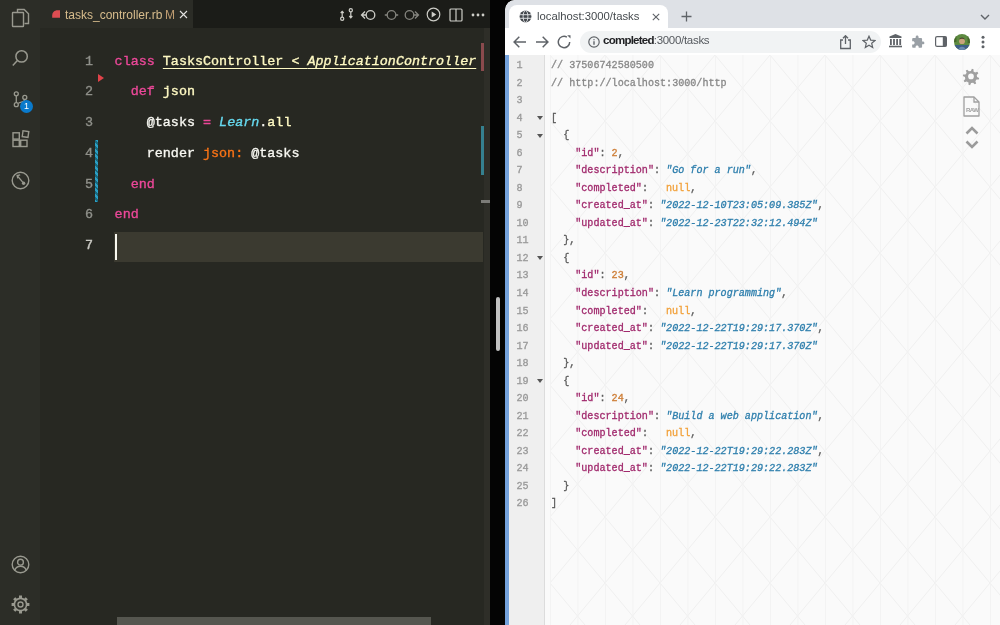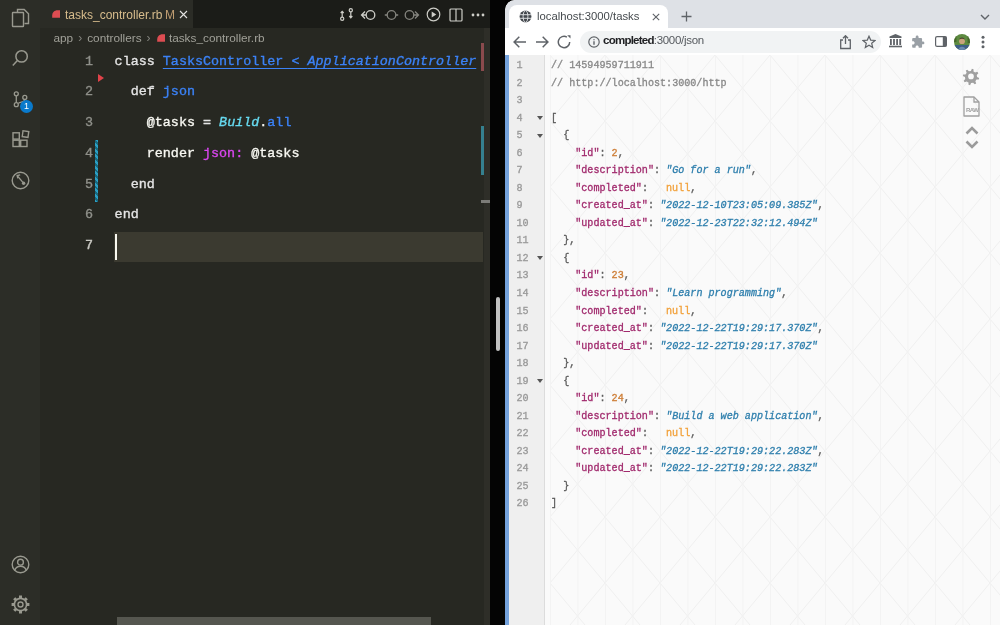--- a/index.html
+++ b/index.html
@@ -9,24 +9,24 @@
   
   #vscode { position:absolute; left:0; top:0; width:490px; height:625px; background:#272822; overflow:hidden; }
   #activitybar { position:absolute; left:0; top:0; width:40px; height:625px; background:#2c2d27; }
   .aicon { position:absolute; left:10px; }
   #tabstrip { position:absolute; left:40px; top:0; width:450px; height:28px; background:#1b1c18; }
   #tab { position:absolute; left:0; top:0; width:153px; height:28px; background:#2b2c26; }
   #tabtitle { position:absolute; left:25px; top:7.5px; font-size:12px; color:#d8bd8d; white-space:nowrap; }
   .code { font-family:"Liberation Mono", monospace; font-size:13.4px; line-height:30.77px; white-space:pre; -webkit-text-stroke:0.35px; }
   #linenos { position:absolute; left:0px; top:46.6px; width:93px; text-align:right; color:#8f908a; }
   #codebody { position:absolute; left:114.6px; top:46.6px; color:#f8f8f2; }
-  .mpink { color:#e5e5e5; }
-  .mgreen { color:#3b82f6; }
+  .mpink { color:#ec4899; }
+  .mgreen { color:#fef9c3; }
   .mblue { color:#66d9ef; font-style:italic; }
-  .mpurple { color:#d946ef; }
+  .mpurple { color:#f97316; }
   .uline { text-decoration:underline; text-decoration-thickness:1.2px; text-underline-offset:3px; }
   #curline { position:absolute; left:114px; top:231.5px; width:369px; height:30.8px; background:#3b3a30; }
   #cursor { position:absolute; left:115px; top:233.5px; width:1.7px; height:26px; background:#f8f8f0; }
   #gitbar { position:absolute; left:95px; top:139.5px; width:3.2px; height:62px;
       background:repeating-linear-gradient(45deg, #2a9fc4 0 2px, #19697f 2px 4px); }
   #redarrow { position:absolute; left:98px; top:74px; width:0; height:0;
       border-left:6.5px solid #e0434a; border-top:4.2px solid transparent; border-bottom:4.2px solid transparent; }
   #hscroll { position:absolute; left:117px; top:617px; width:314px; height:8px; background:#55564f; }
   .rmark { position:absolute; left:480.5px; width:3.4px; }
   #divider { position:absolute; left:490px; top:0; width:15px; height:625px; background:#040404; }
@@ -141,39 +141,34 @@
       <rect x="1" y="1" width="12" height="12" rx="1"></rect>
           <path d="M7 1 V13"></path>
     </svg>
     <svg style="position:absolute;left:431px;top:7.5px" width="14" height="14" viewBox="0 0 14 14" fill="#cdcdc7">
       <circle cx="2" cy="7" r="1.4"></circle>
           <circle cx="7" cy="7" r="1.4"></circle>
           <circle cx="12" cy="7" r="1.4"></circle>
     </svg>
     </g>
   </div>
-  <div id="breadcrumbs" style="position:absolute;left:40px;top:28px;width:440px;height:20px;background:#272822;color:#a0a098;font-size:11.8px;line-height:20px;white-space:nowrap;">
-    <span style="margin-left:13.5px">app</span><span style="color:#82827c;margin:0 5px;font-size:12px">›</span>controllers<span style="color:#82827c;margin:0 5px;font-size:12px">›</span><svg style="display:inline-block;vertical-align:-1px" width="10" height="10" viewBox="0 0 10 10">
-        <path d="M1.2 8.8 V6.6 C1.2 3.4 3.4 1.3 6.6 1.3 L9 1.3 L9 8.8 Z" fill="#dd4d52"></path>
-      </svg>&nbsp;tasks_controller.rb
-  </div>
   <div style="position:absolute;left:483.8px;top:28px;width:6.2px;height:597px;background:#2e2e28"></div>
   <div id="curline"></div>
   <div id="gitbar"></div>
   <div id="redarrow"></div>
   <pre id="linenos" class="code">1
 2
 3
 4
 5
 6
 <span style="color:#c8c8c2">7</span></pre>
   <pre id="codebody" class="code"><span class="mpink">class</span> <span class="mgreen uline">TasksController &lt; <i>ApplicationController</i></span>
   <span class="mpink">def</span> <span class="mgreen">json</span>
-    @tasks <span class="mpink">=</span> <span class="mblue">Build</span>.<span class="mgreen">all</span>
+    @tasks <span class="mpink">=</span> <span class="mblue">Learn</span>.<span class="mgreen">all</span>
     render <span class="mpurple">json:</span> @tasks
   <span class="mpink">end</span>
 <span class="mpink">end</span>
 </pre>
   <div id="cursor"></div>
   <div class="rmark" style="top:43px;height:28px;background:#8a4a4d"></div>
   <div class="rmark" style="top:126px;height:49px;background:#35808f"></div>
   <div class="rmark" style="left:480.5px;width:9px;top:200px;height:2.6px;background:#7c7c78"></div>
   <div id="hscroll"></div>
 </div>
@@ -217,21 +212,21 @@
           <path d="M6 5.3 V8.8 M6 3.2 V4.2" stroke-width="1.4"></path>
       </svg>
       <svg style="position:absolute;left:259px;top:3.5px" width="13" height="15" viewBox="0 0 13 15" fill="none" stroke="#5f6368" stroke-width="1.3">
         <path d="M4 5 H1.7 V13.5 H11.3 V5 H9"></path>
         <path d="M6.5 1 V9 M4 3.2 L6.5 0.7 L9 3.2"></path>
       </svg>
       <svg style="position:absolute;left:282px;top:4px" width="14" height="14" viewBox="0 0 14 14" fill="none" stroke="#5f6368" stroke-width="1.2">
         <path d="M7 1.2 L8.7 5.1 L13 5.5 L9.7 8.3 L10.7 12.5 L7 10.3 L3.3 12.5 L4.3 8.3 L1 5.5 L5.3 5.1 Z"></path>
       </svg>
     </div>
-    <div id="urltext"><span style="font-weight:bold;letter-spacing:-0.75px">completed</span><span style="color:#55595e;letter-spacing:-0.3px">:3000/json</span></div>
+    <div id="urltext"><span style="font-weight:bold;letter-spacing:-0.75px">completed</span><span style="color:#55595e;letter-spacing:-0.3px">:3000/tasks</span></div>
     <svg style="position:absolute;left:383px;top:6px" width="15" height="15" viewBox="0 0 15 15" fill="#5f6368">
       <path d="M1.5 2.5 L7.5 0 L13.5 2.5 V4 H1.5 Z"></path>
       <rect x="2" y="5" width="1.8" height="6"></rect>
         <rect x="5.1" y="5" width="1.8" height="6"></rect>
         <rect x="8.2" y="5" width="1.8" height="6"></rect>
         <rect x="11.3" y="5" width="1.8" height="6"></rect>
       <rect x="1" y="11.7" width="13" height="1.6"></rect>
     </svg>
     <svg style="position:absolute;left:406px;top:7px" width="14" height="14" viewBox="0 0 24 24" fill="#9aa0a6">
       <path d="M20.5 11H19V7c0-1.1-.9-2-2-2h-4V3.5C13 2.12 11.88 1 10.5 1S8 2.12 8 3.5V5H4c-1.1 0-1.99.9-1.99 2v3.8H3.5c1.49 0 2.7 1.21 2.7 2.7s-1.21 2.7-2.7 2.7H2V20c0 1.1.9 2 2 2h3.8v-1.5c0-1.49 1.21-2.7 2.7-2.7 1.49 0 2.7 1.21 2.7 2.7V22H17c1.1 0 2-.9 2-2v-4h1.5c1.38 0 2.5-1.12 2.5-2.5S21.88 11 20.5 11z"></path>
@@ -298,21 +293,21 @@
 22
 23
 24
 25
 26</pre>
     </div>
     <div class="tri" style="left:31.5px;top:61.2px"></div>
     <div class="tri" style="left:31.5px;top:78.7px"></div>
     <div class="tri" style="left:31.5px;top:201.4px"></div>
     <div class="tri" style="left:31.5px;top:324.1px"></div>
-    <pre id="jcode" class="jmono"><span class="jc">// 14594959711911</span>
+    <pre id="jcode" class="jmono"><span class="jc">// 37506742580500</span>
 <span class="jc">// http://localhost:3000/http</span>
 
 <span class="jp">[</span>
   <span class="jp">{</span>
     <span class="jk">"id"</span><span class="jp">:</span> <span class="jn">2</span><span class="jp">,</span>
     <span class="jk">"description"</span><span class="jp">:</span> <span class="js">"Go for a run"</span><span class="jp">,</span>
     <span class="jk">"completed"</span><span class="jp">:</span> <span class="jnull">null</span><span class="jp">,</span>
     <span class="jk">"created_at"</span><span class="jp">:</span> <span class="js">"2022-12-10T23:05:09.385Z"</span><span class="jp">,</span>
     <span class="jk">"updated_at"</span><span class="jp">:</span> <span class="js">"2022-12-23T22:32:12.494Z"</span>
   <span class="jp">},</span>

